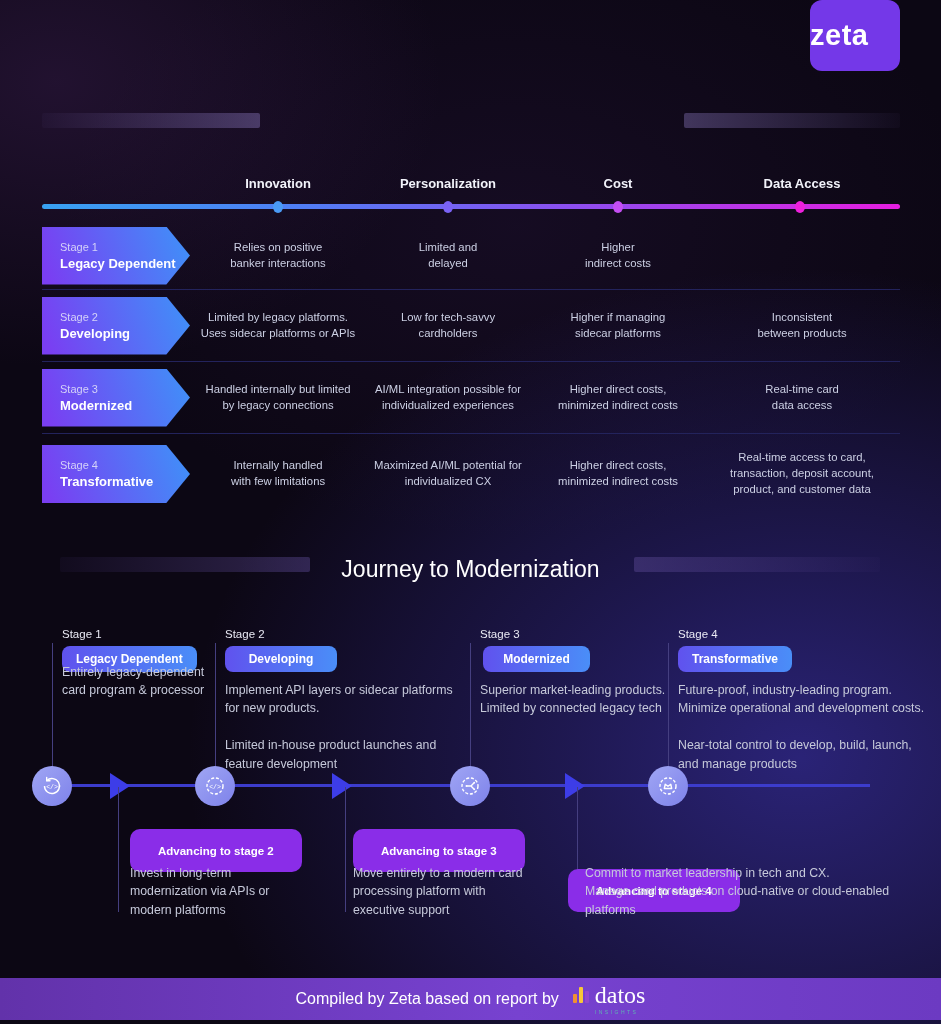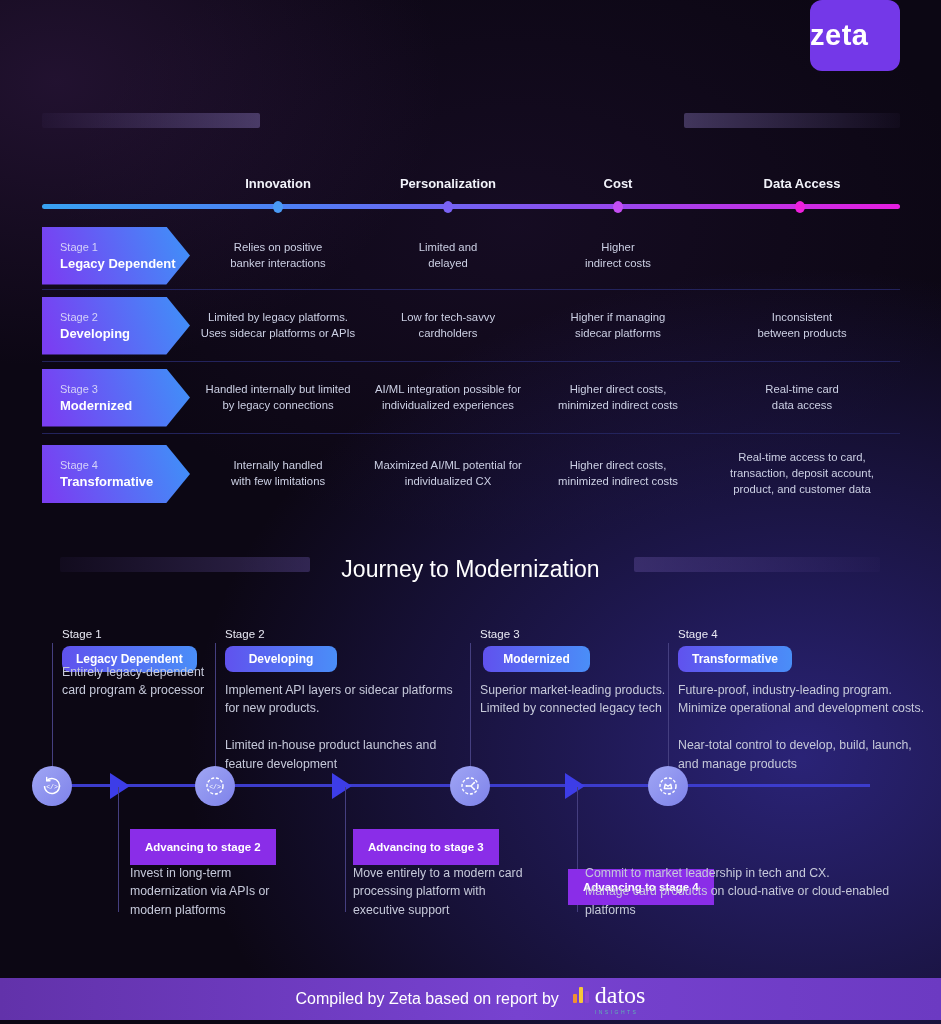--- a/index.html
+++ b/index.html
@@ -51,22 +51,22 @@
   .j-badge{position:absolute;height:26px;border-radius:8px;display:flex;align-items:center;justify-content:center;
     padding:0 14px;font-size:12px;font-weight:bold;color:#fff;box-sizing:border-box;
     background:linear-gradient(90deg,#6052ee,#4a8ef8);}
   .j-desc{position:absolute;font-size:12.3px;line-height:1.5;color:#c6c9da;white-space:pre-line;}
   .vline{position:absolute;width:1px;background:#453f80;}
   .tl-line{position:absolute;left:52px;top:784px;width:818px;height:3px;background:#3c3ccc;}
   .tl-arrow{position:absolute;top:773px;width:0;height:0;
     border-top:13px solid transparent;border-bottom:13px solid transparent;border-left:20px solid #3d3de8;}
   .tl-circle{position:absolute;top:766px;width:40px;height:40px;border-radius:50%;
     background:linear-gradient(135deg,#a0a6f4,#7e82ea);display:flex;align-items:center;justify-content:center;}
-  .adv-badge{position:absolute;height:36px;border-radius:0;display:flex;align-items:center;
-    padding:0 15px;font-size:11.5px;font-weight:bold;color:#fff;background:#8a2de8;}
+  .adv-badge{position:absolute;height:43px;border-radius:10px;display:flex;align-items:center;
+    padding:0 28px;font-size:11.5px;font-weight:bold;color:#fff;background:#8a2de8;}
   .adv-text{position:absolute;font-size:12.3px;line-height:1.5;color:#c6c9da;white-space:pre-line;}
   
   .footer{position:absolute;left:0;top:978px;width:941px;height:42px;
     background:linear-gradient(90deg,#6232aa,#7742d0 55%,#6c3ac2);
     display:flex;align-items:center;justify-content:center;gap:14px;}
   .footer-text{font-size:16px;color:#fff;}
   .datos{display:flex;align-items:flex-start;gap:6px;}
   .datos-bars{display:flex;align-items:flex-end;gap:2px;padding-top:4px;}
   .datos-bars i{display:block;width:4px;border-radius:1px;}
   .db1{height:9px;background:#f09030;}

